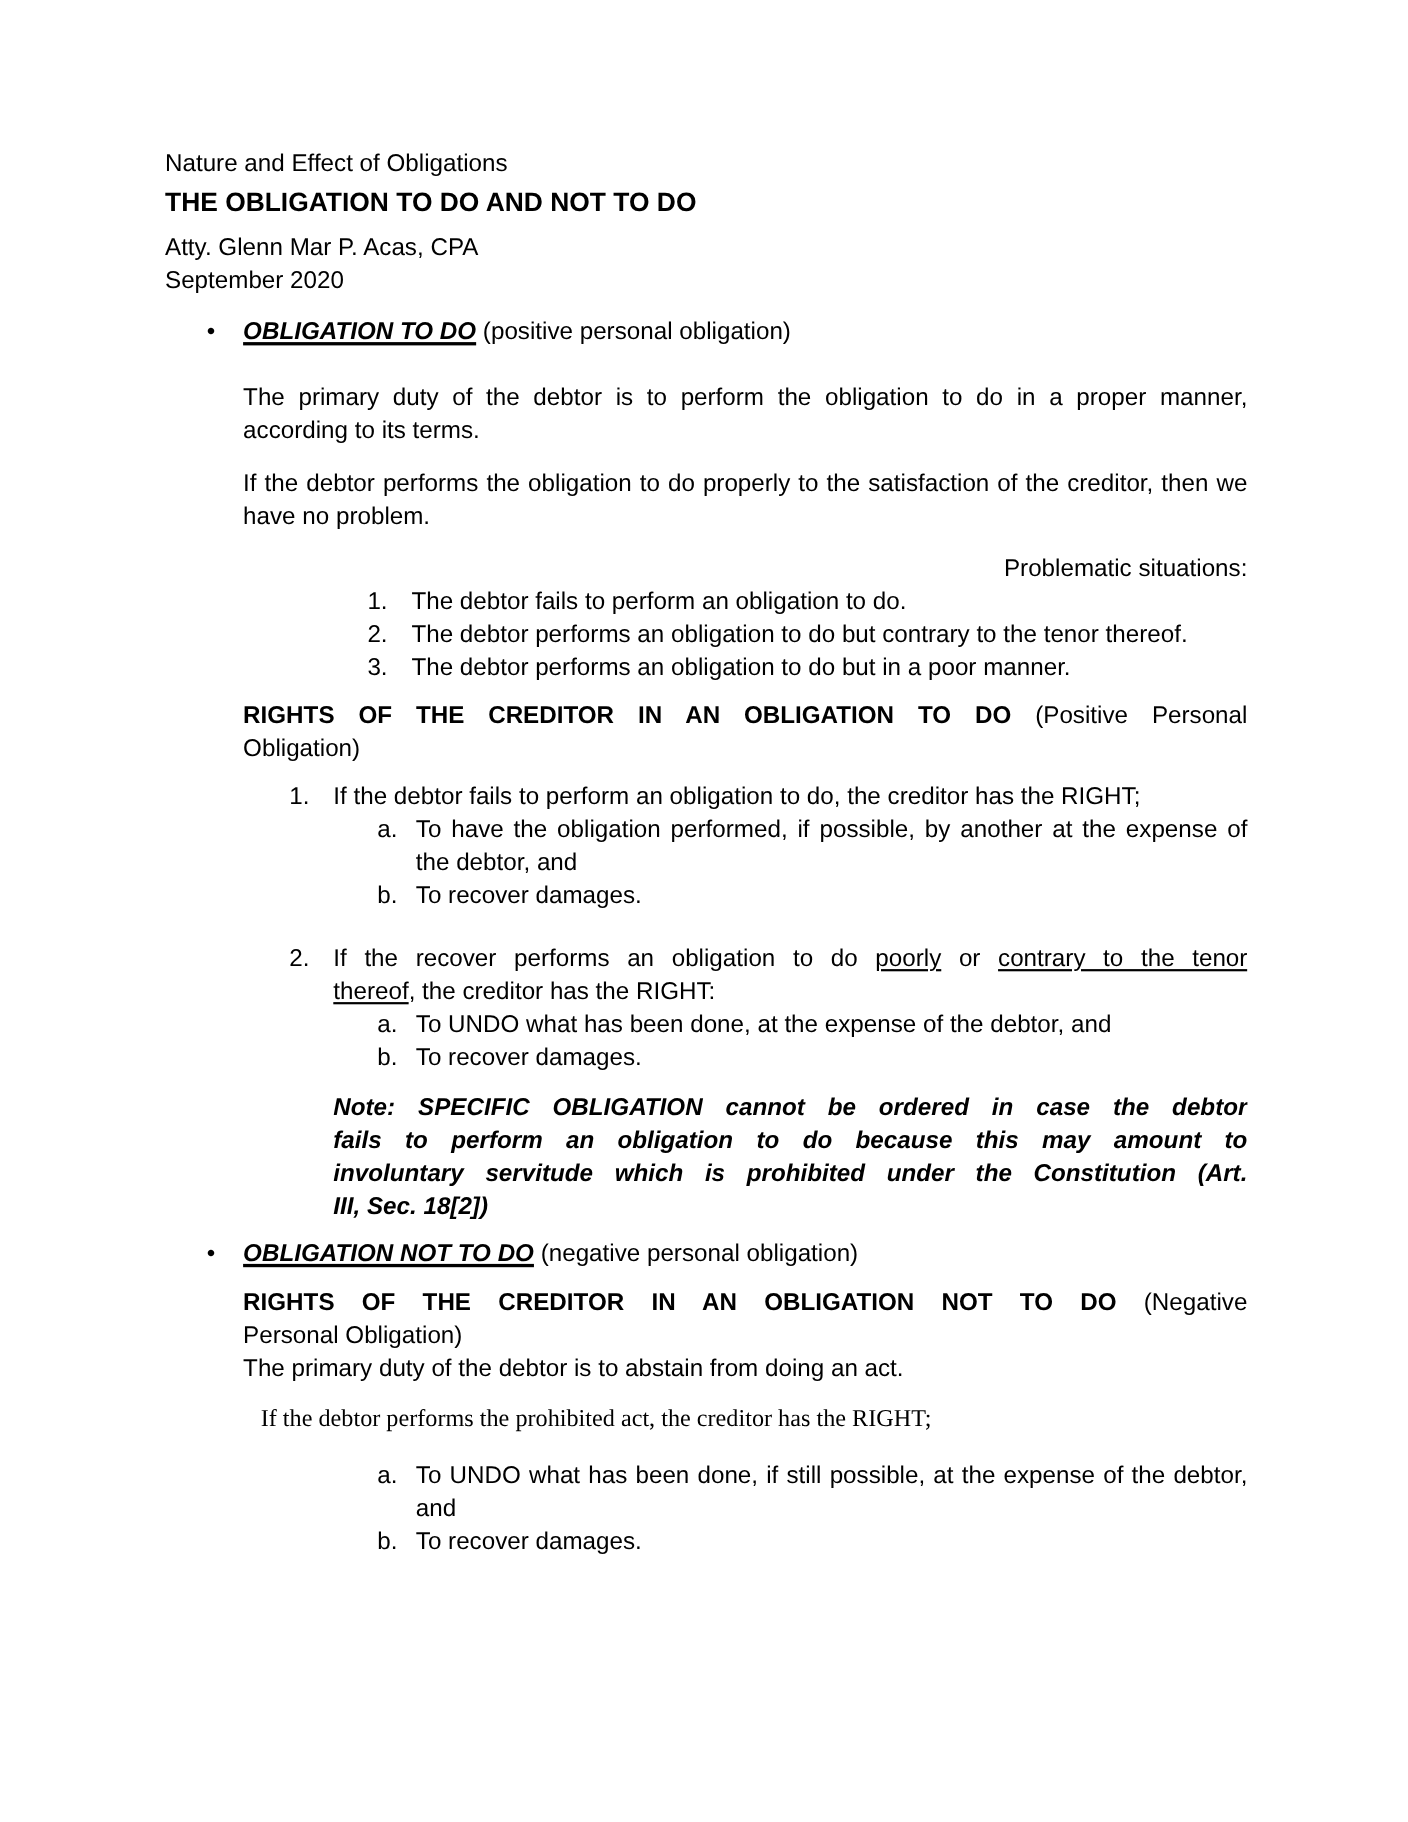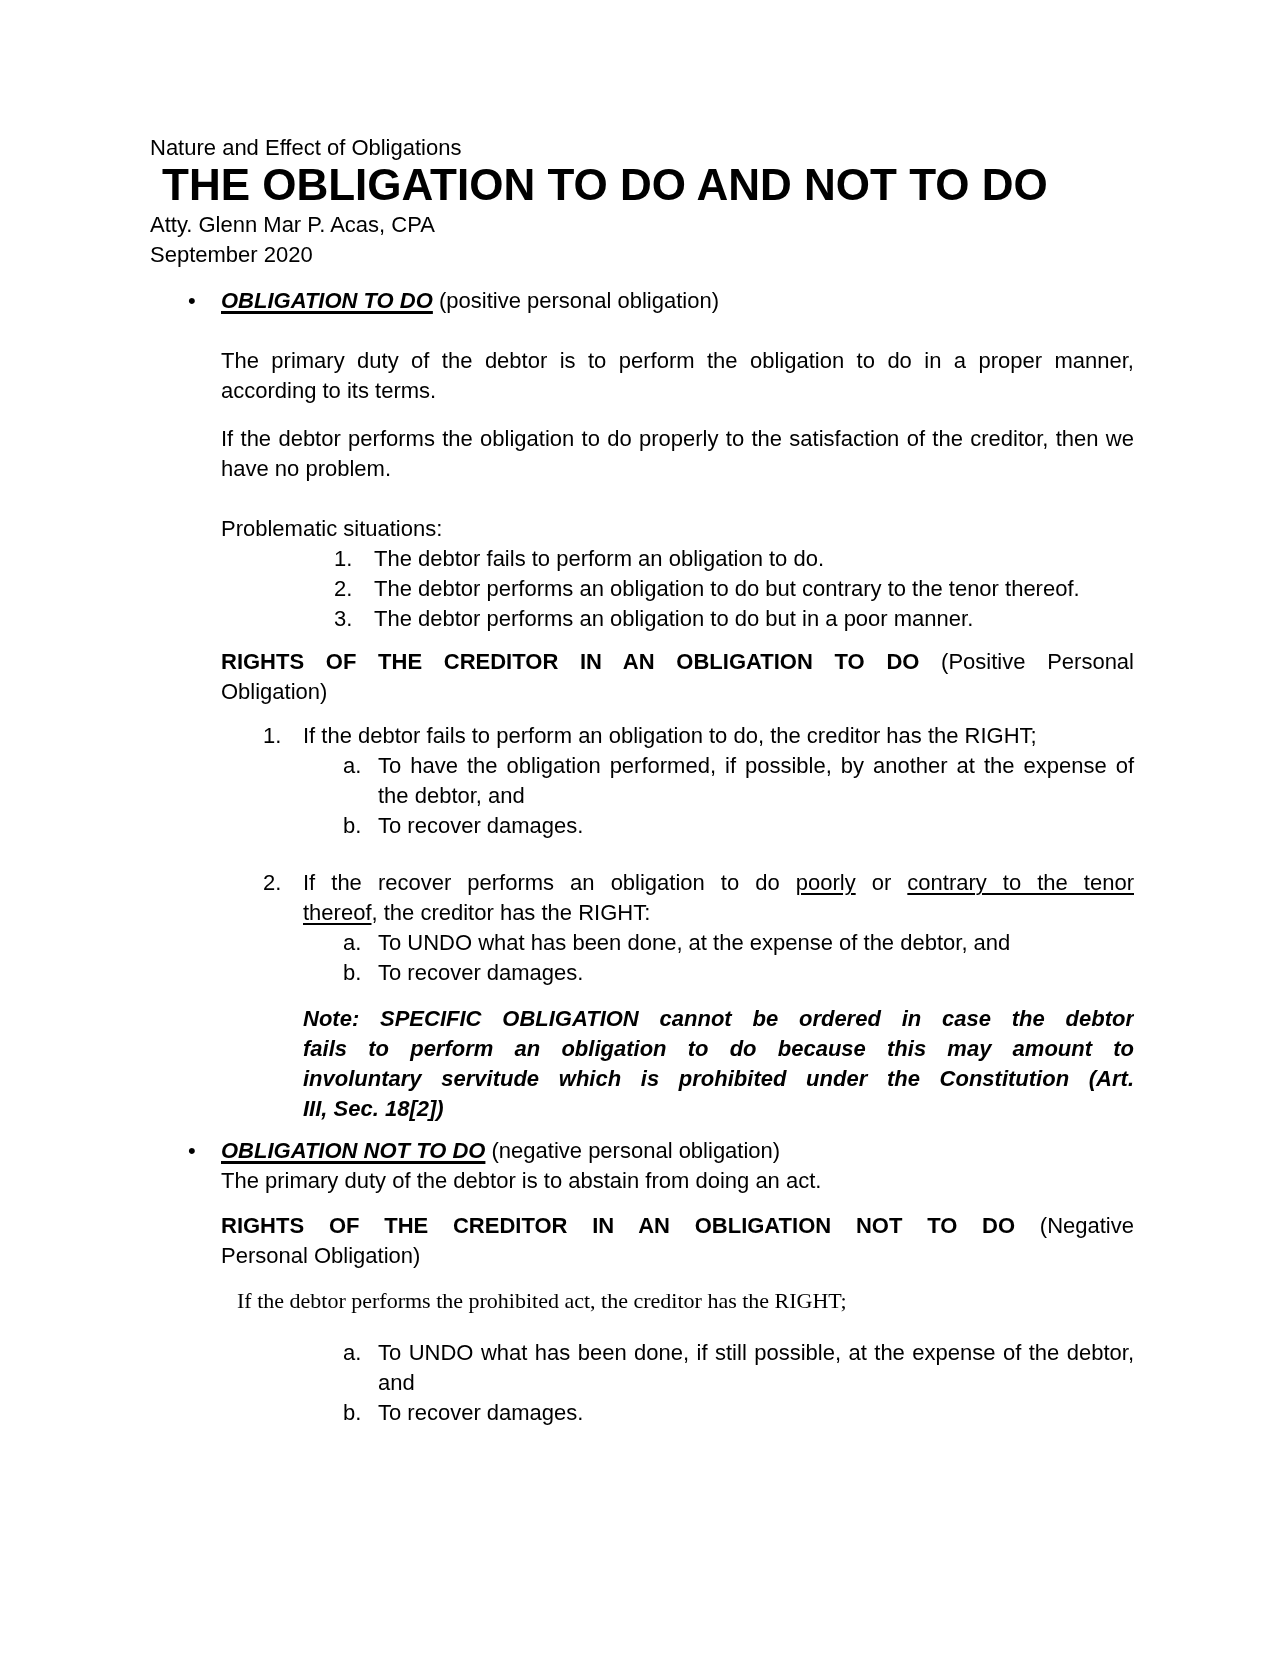--- a/index.html
+++ b/index.html
@@ -5,21 +5,21 @@
   * { margin:0; padding:0; box-sizing:border-box; }
   html, body { background:#ffffff; }
   body {
     width:1280px; height:1656px; position:relative;
     font-family:"Liberation Sans","DejaVu Sans",sans-serif;
     font-size:22px; line-height:30px; color:#000000;
     -webkit-font-smoothing:antialiased;
   }
   .content { position:absolute; left:150px; top:133px; width:984px; }
 
-  .doc-title { font-size:44px; line-height:44px; font-weight:bold; margin-bottom:3px; white-space:nowrap;margin-left:12px; }
+  .doc-title { font-size:24px; line-height:44px; font-weight:bold; margin-bottom:3px; white-space:nowrap; }
 
   
   .bullet-line { margin-left:71px; position:relative; }
   .bullet-line .dot { position:absolute; left:-33px; top:0; }
   .sec { margin-left:71px; }
 
   .bh { font-weight:bold; font-style:italic; text-decoration:underline;
         text-decoration-thickness:2.5px; text-underline-offset:3px; }
   .rights-head { font-weight:bold; }
   .rh-u { text-decoration-thickness:2.5px; text-underline-offset:3px; }
@@ -42,21 +42,21 @@
   .numbered .sub { margin-left:75px; }
   .subs-abs .sub { margin-left:228px; }
   .sub > .mk { position:absolute; left:-35px; top:0; }
 
   .note { font-weight:bold; font-style:italic; margin-left:153px; }
 
   
   #bullet1 { margin-top:16px; }
   #p1 { margin-top:30px; }
   #p2 { margin-top:18px; }
-  #p3 { margin-top:30px; }
+  #p3 { margin-top:18px;text-align:right; }
   #rights1 { margin-top:13px; }
   #right1 { margin-top:14px; }
   #right2 { margin-top:27px; }
   #note { margin-top:16px; }
   #bullet2 { margin-top:12px; }
   #rights2 { margin-top:15px; }
   #s2intro { margin-top:15px; margin-left:87px;font-family:Liberation Serif, serif; }
   #s2subs { margin-top:22px; }
 </style>
 </head>
@@ -128,26 +128,26 @@
   <div id="note" class="note">
     <div class="fline">Note: SPECIFIC OBLIGATION cannot be ordered in case the debtor</div>
     <div class="fline">fails to perform an obligation to do because this may amount to</div>
     <div class="fline">involuntary servitude which is prohibited under the Constitution (Art.</div>
     <div class="lline">III, Sec. 18[2])</div>
   </div>
 
   <div id="bullet2" class="bullet-line">
     <span class="dot">•</span><span class="bh">OBLIGATION NOT TO DO</span><span> (negative personal obligation)</span>
   </div>
-  <div class="sec">The primary duty of the debtor is to abstain from doing an act.</div>
-
   <div id="rights2" class="sec rights-head">
     <div class="fline"><span class="rh-u">RIGHTS OF THE CREDITOR IN AN OBLIGATION NOT TO DO</span><span class="rh-rest"> (Negative</span></div>
     <div class="lline rh-rest">Personal Obligation)</div>
   </div>
+
+  <div class="sec">The primary duty of the debtor is to abstain from doing an act.</div>
 
   <div id="s2intro">If the debtor performs the prohibited act, the creditor has the RIGHT;</div>
 
   <div id="s2subs" class="subs-abs">
     <div class="sub">
       <span class="mk">a.</span>
       <div class="jt">To UNDO what has been done, if still possible, at the expense of the debtor, and</div>
     </div>
     <div class="sub">
       <span class="mk">b.</span>

